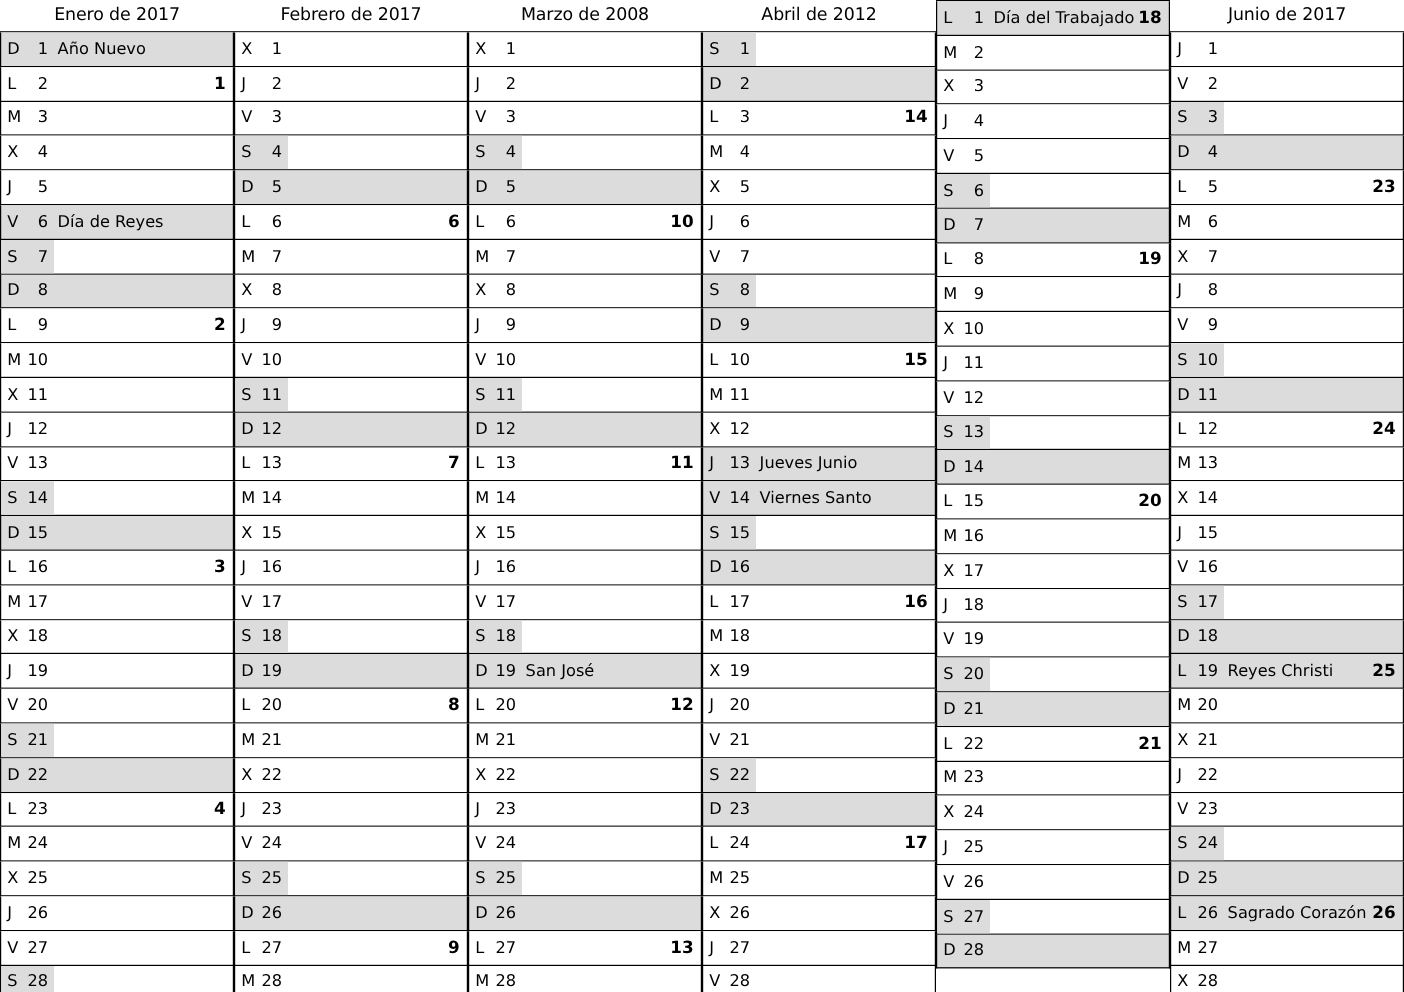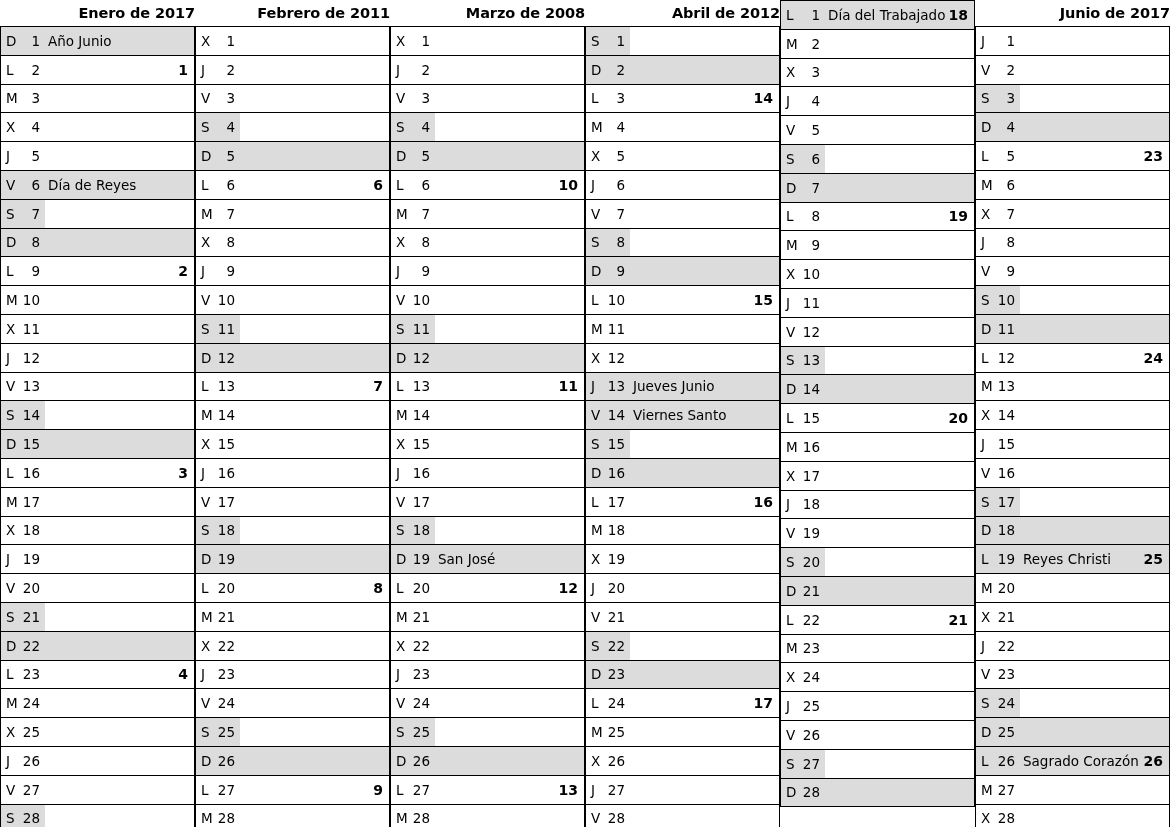--- a/index.html
+++ b/index.html
@@ -28,23 +28,23 @@
   }
 
   .month-col {
     width: 195px;
     box-sizing: border-box;
   }
 
   .month-title {
     height: 26px;
     line-height: 26px;
-    text-align: right;
+    text-align: center;
     font-size: 14.5px;
-    font-weight: bold;
+    font-weight: normal;
     letter-spacing: -0.1px;
     white-space: nowrap;
   }
 
   .day-list {
     border-top: 1px solid #000000;
     width: 195px;
     box-sizing: border-box;
   }
 
@@ -120,21 +120,21 @@
 <body>
 
 <div id="calendar">
   <div class="months-row" id="months-row">
       <div class="month-col">
         <div class="month-title">Enero de 2017</div>
         <div class="day-list">
           <div class="day-row shade-full">
             <span class="dow">D</span>
             <span class="dnum">1</span>
-            <span class="hol">Año Junio</span>
+            <span class="hol">Año Nuevo</span>
             <span class="wnum"></span>
           </div>
           <div class="day-row">
             <span class="dow">L</span>
             <span class="dnum">2</span>
             <span class="hol"></span>
             <span class="wnum">1</span>
           </div>
           <div class="day-row">
             <span class="dow">M</span>
@@ -292,21 +292,21 @@
           <div class="day-row">
             <span class="sat-band"></span>
             <span class="dow">S</span>
             <span class="dnum">28</span>
             <span class="hol"></span>
             <span class="wnum"></span>
           </div>
         </div>
       </div>
       <div class="month-col">
-        <div class="month-title">Febrero de 2011</div>
+        <div class="month-title">Febrero de 2017</div>
         <div class="day-list">
           <div class="day-row">
             <span class="dow">X</span>
             <span class="dnum">1</span>
             <span class="hol"></span>
             <span class="wnum"></span>
           </div>
           <div class="day-row">
             <span class="dow">J</span>
             <span class="dnum">2</span>

